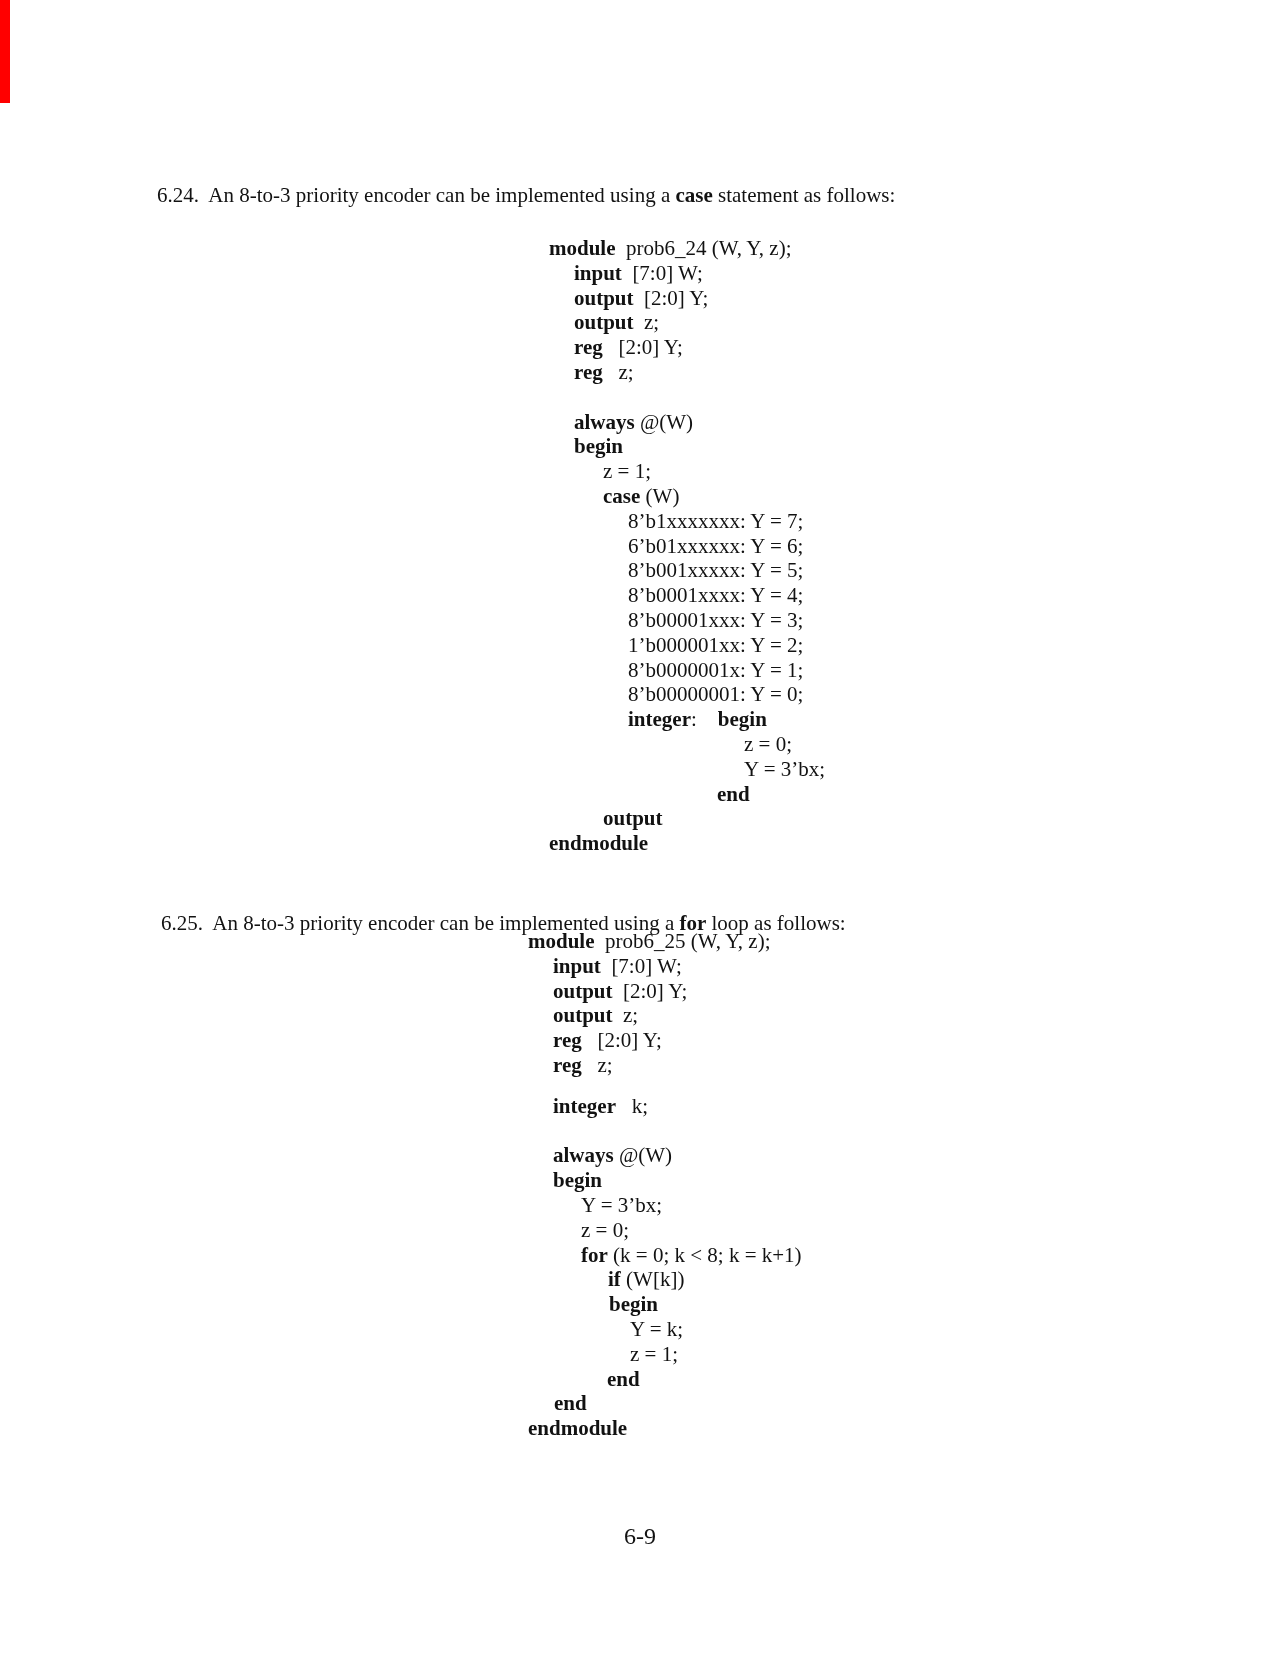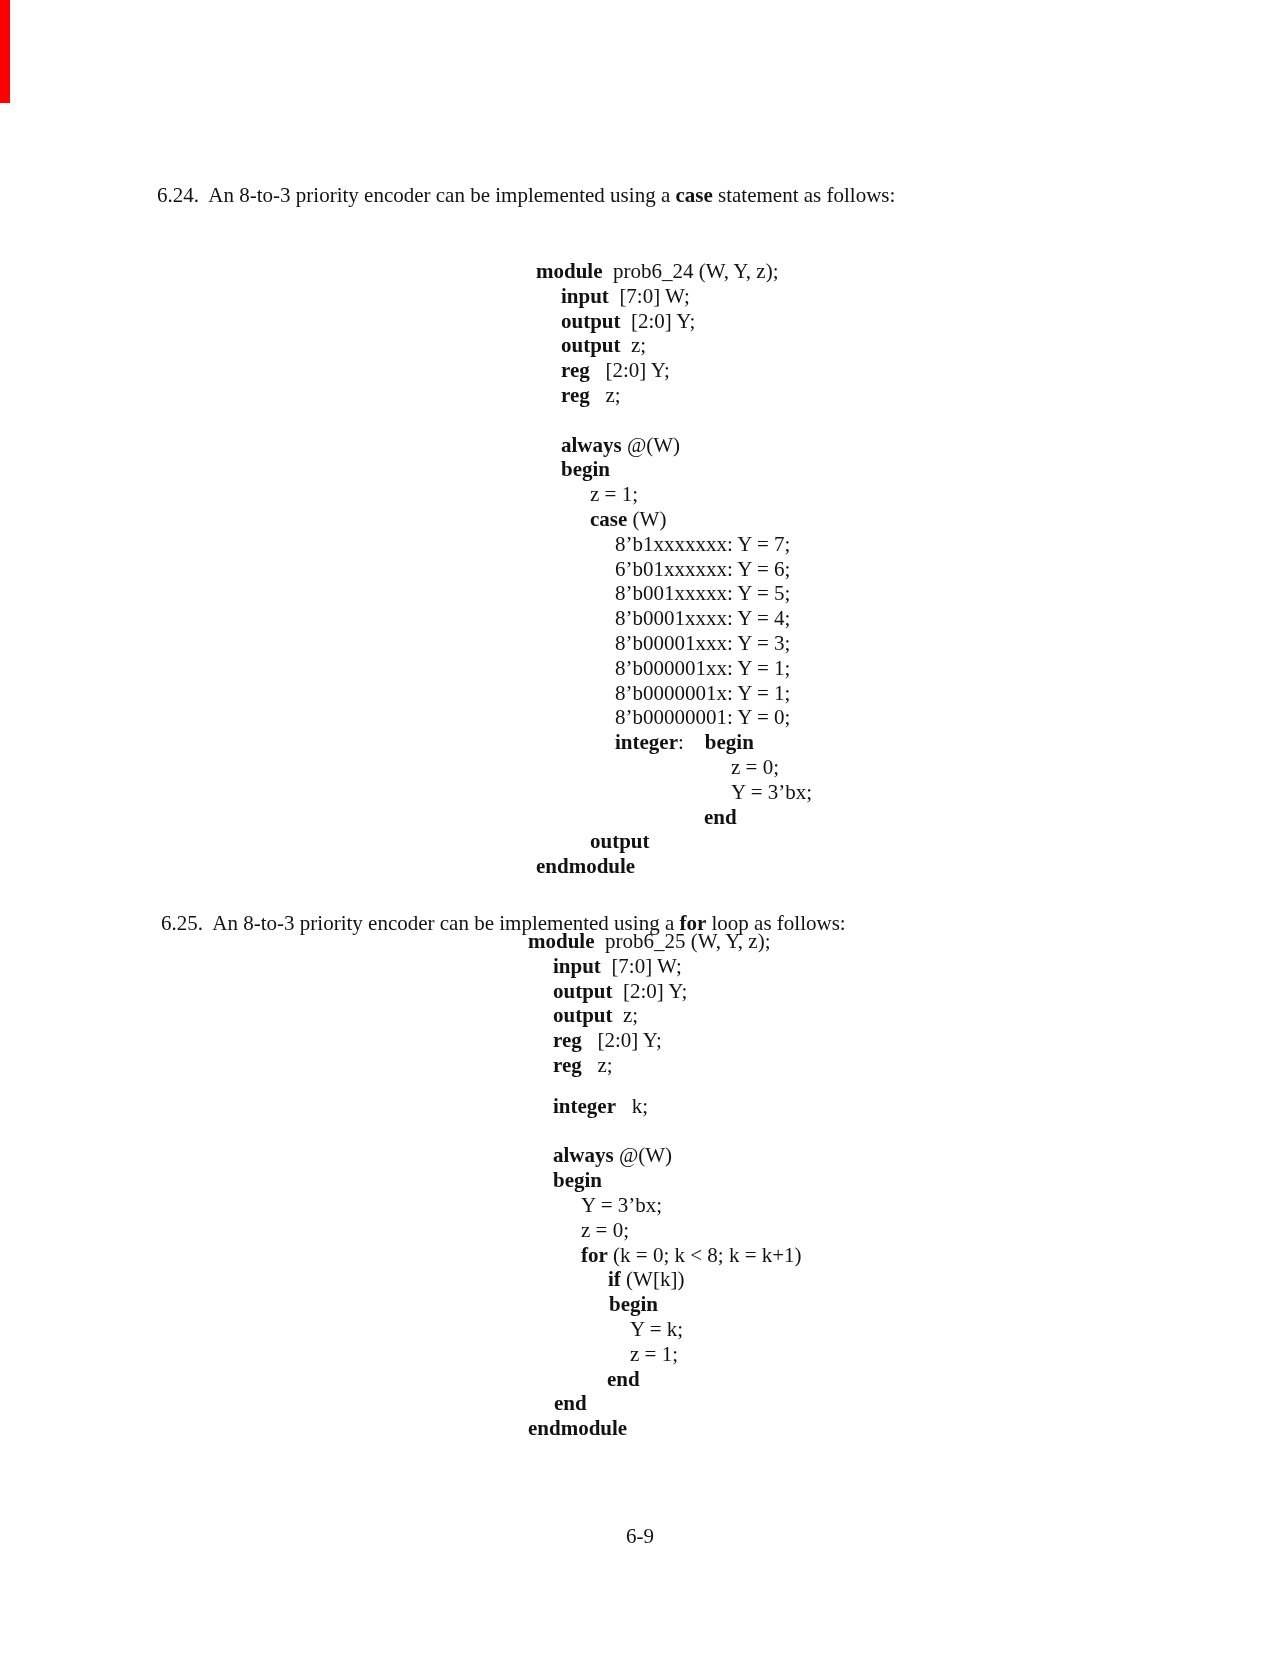--- a/index.html
+++ b/index.html
@@ -38,30 +38,30 @@
     white-space: pre;
     min-height: 24.8px;
   }
   .kw {
     font-weight: bold;
   }
   .heading .kw {
     font-weight: bold;
   }
   #sec0 .heading { left: 157px; top: 183px; }
-  #sec0 .code    { left: 536px; top: 236px; margin-top: 23px; }
+  #sec0 .code    { left: 549px; top: 236px; }
   #sec1 .heading { left: 161px; top: 911px; }
   #sec1 .code    { left: 528px; top: 929px; }
   .footer {
     position: absolute;
     left: 0;
     top: 1524px;
     width: 1280px;
     text-align: center;
-    font-size: 21px;
+    font-size: 24px;
     line-height: 25px;
   }
 </style>
 </head>
 <body style="background: rgb(255, 255, 255); color: rgb(18, 18, 18);">
 
 <div class="stripe" style="background: rgb(255, 0, 0);"></div>
 
 <div id="sec0">
   <p class="heading"><span>6.24.  An 8-to-3 priority encoder can be implemented using a </span><span class="kw">case</span><span> statement as follows:</span></p>
@@ -75,21 +75,21 @@
       <div class="line">&nbsp;</div>
       <div class="line" style="padding-left: 25px;"><span class="kw">always</span><span> @(W)</span></div>
       <div class="line" style="padding-left: 25px;"><span class="kw">begin</span></div>
       <div class="line" style="padding-left: 54px;"><span>z = 1;</span></div>
       <div class="line" style="padding-left: 54px;"><span class="kw">case</span><span> (W)</span></div>
       <div class="line" style="padding-left: 79px;"><span>8’b1xxxxxxx: Y = 7;</span></div>
       <div class="line" style="padding-left: 79px;"><span>6’b01xxxxxx: Y = 6;</span></div>
       <div class="line" style="padding-left: 79px;"><span>8’b001xxxxx: Y = 5;</span></div>
       <div class="line" style="padding-left: 79px;"><span>8’b0001xxxx: Y = 4;</span></div>
       <div class="line" style="padding-left: 79px;"><span>8’b00001xxx: Y = 3;</span></div>
-      <div class="line" style="padding-left: 79px;"><span>8’b000001xx: Y = 1;</span></div>
+      <div class="line" style="padding-left: 79px;"><span>1’b000001xx: Y = 2;</span></div>
       <div class="line" style="padding-left: 79px;"><span>8’b0000001x: Y = 1;</span></div>
       <div class="line" style="padding-left: 79px;"><span>8’b00000001: Y = 0;</span></div>
       <div class="line" style="padding-left: 79px;"><span class="kw">integer</span><span>:    </span><span class="kw">begin</span></div>
       <div class="line" style="padding-left: 195px;"><span>z = 0;</span></div>
       <div class="line" style="padding-left: 195px;"><span>Y = 3’bx;</span></div>
       <div class="line" style="padding-left: 168px;"><span class="kw">end</span></div>
       <div class="line" style="padding-left: 54px;"><span class="kw">output</span></div>
       <div class="line" style="padding-left: 0px;"><span class="kw">endmodule</span></div>
     </div>
 </div>

